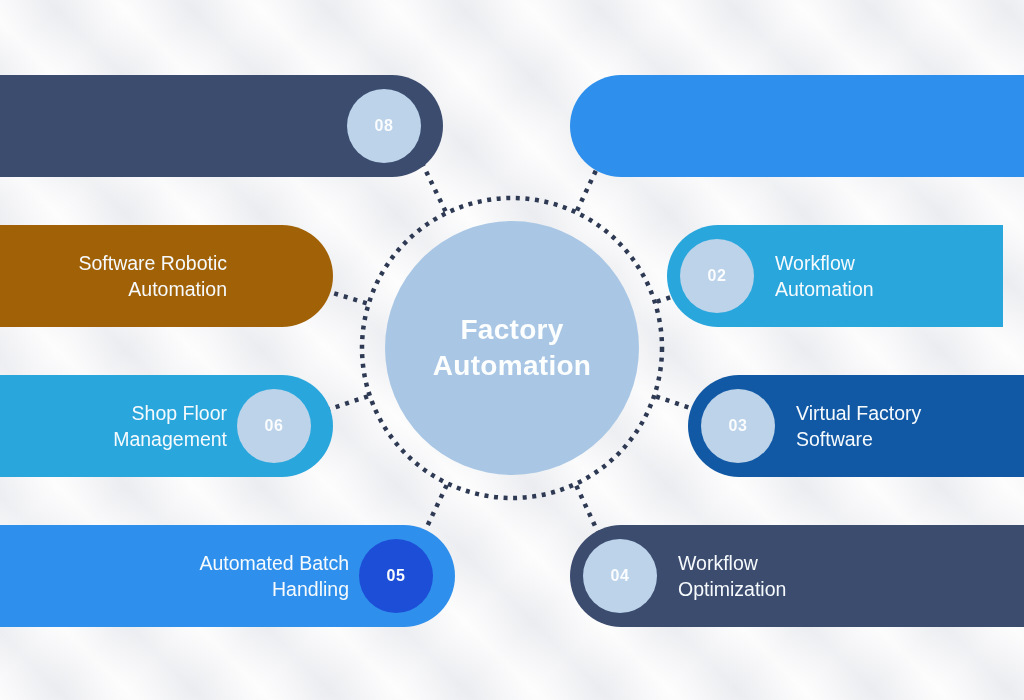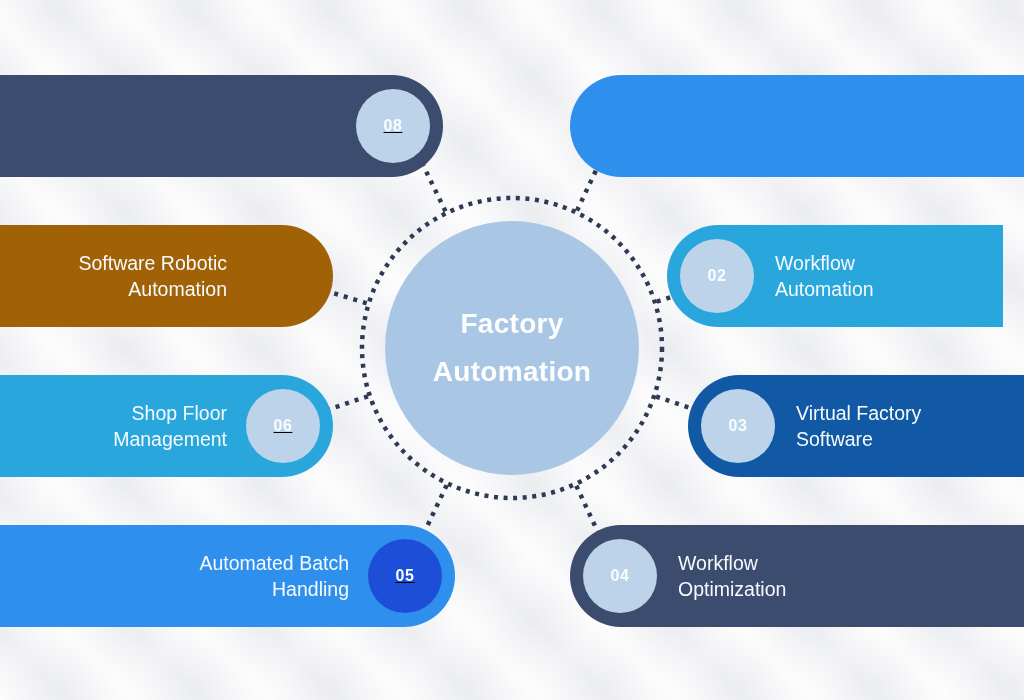--- a/index.html
+++ b/index.html
@@ -25,40 +25,40 @@
     position:absolute; height:102px; z-index:3;
     display:flex; align-items:center;
   }
   .bar.side-left  { border-radius:0 51px 51px 0; justify-content:flex-end; }
   .bar.side-right { border-radius:51px 0 0 51px; justify-content:flex-start; }
 
   .badge {
     position:absolute; top:14px; width:74px; height:74px; border-radius:50%;
     display:flex; align-items:center; justify-content:center;
   }
-  .bar.side-left  .badge { right:13px;text-decoration:underline; }
+  .bar.side-left  .badge { right:22px; }
   .bar.side-right .badge { left:13px; }
   .badge .num {
     font-size:16px; font-weight:bold; color:#fafcfe; letter-spacing:0.5px;
   }
 
   .label {
     color:#f6fafd; font-size:19.5px; line-height:26px;
     white-space:pre-line; font-weight:400;
   }
   .bar.side-left  .label { text-align:right; margin-right:106px; }
   .bar.side-right .label { text-align:left;  margin-left:108px; }
 
   .center-circle {
     position:absolute; left:385px; top:221px; width:254px; height:254px;
     border-radius:50%; z-index:3;
     display:flex; align-items:center; justify-content:center;
   }
   .center-title {
-    color:#fdfefe; font-size:28px; font-weight:bold; line-height:48px;
+    color:#fdfefe; font-size:28px; font-weight:bold; line-height:36px;
     text-align:center; white-space:pre-line; letter-spacing:0.3px;
   }
 </style>
 </head>
 <body>
 
 <div class="stage" style="background-color: rgb(246, 246, 248);">
   <div class="stripes"></div>
 
   <svg class="connectors" width="1024" height="700" viewBox="0 0 1024 700">

